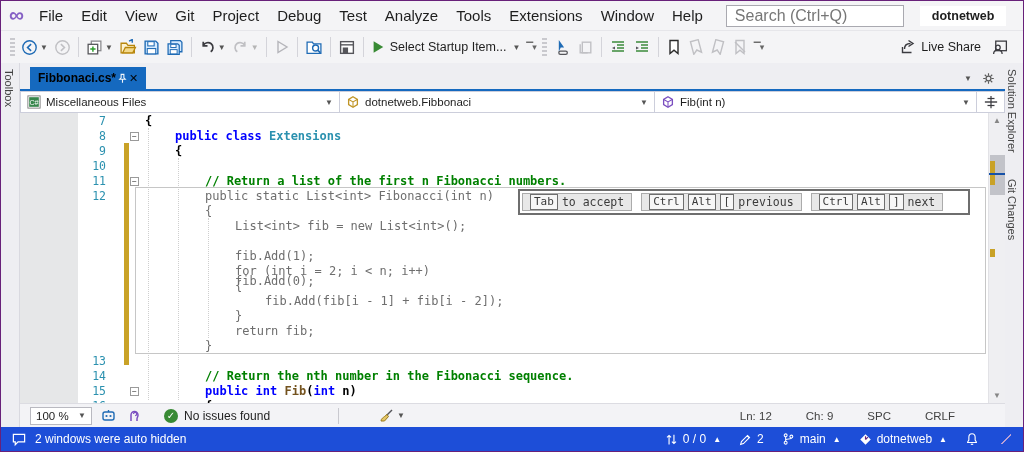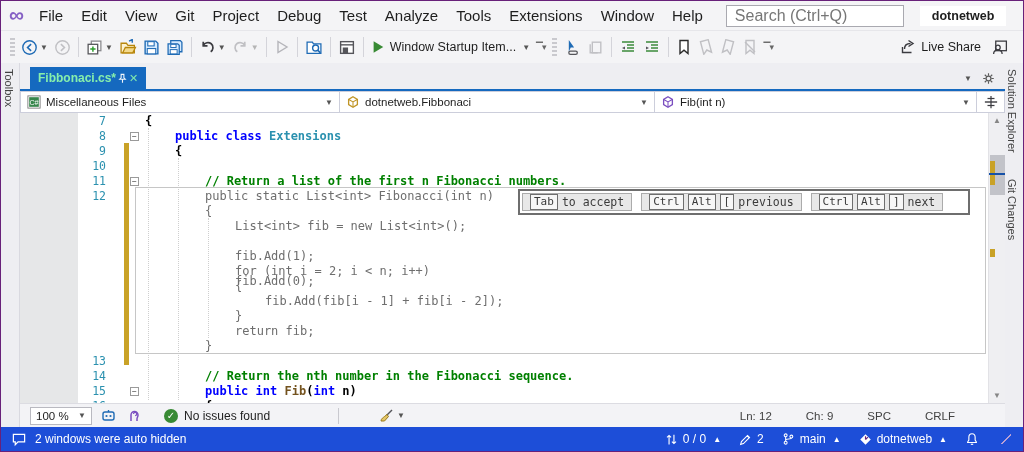--- a/index.html
+++ b/index.html
@@ -38,21 +38,21 @@
   #live-share{display:flex;align-items:center;gap:5px;font-size:12.5px;}
   
   .vstrip{position:absolute;top:62px;bottom:24px;width:19px;background:#eeeef2;font-size:11px;color:#424242;}
   #left-strip{left:0;border-right:1px solid #d9d9e0;}
   #right-strip{right:0;width:20px;border-left:1px solid #d9d9e0;}
   .vlabel{writing-mode:vertical-rl;padding:6px 2px;white-space:nowrap;cursor:default;}
   #right-strip .vlabel{margin-bottom:14px;}
   
   #editor-zone{position:absolute;left:19px;top:62px;width:985px;height:364px;background:#eeeef2;}
   #tabstrip{position:absolute;left:0;top:0;width:100%;height:26px;display:flex;align-items:flex-end;}
-  #file-tab{margin-left:10px;height:22px;background:#1569bf;color:#86efac;display:flex;align-items:center;
+  #file-tab{margin-left:10px;height:22px;background:#1569bf;color:#000000;display:flex;align-items:center;
             padding:0 8px;font-size:12px;gap:1px;}
   #tab-title{font-weight:bold;}
   #tab-pin,#tab-close{font-size:11px;opacity:.95;}
   #tabwell-controls{margin-left:auto;display:flex;align-items:center;gap:10px;padding:0 10px 4px 0;color:#5a5a5a;}
   #accent-line{position:absolute;left:0;top:26px;width:100%;height:2px;background:#1569bf;}
   #navbar{position:absolute;left:0;top:28px;width:100%;height:22px;background:#fff;display:flex;
           border-bottom:1px solid #d9d9e0;}
   .combo{height:22px;border:1px solid #cccedb;border-left:none;display:flex;align-items:center;
          padding:0 6px;font-size:11.5px;background:#fff;gap:5px;}
   .combo:first-child{border-left:1px solid #cccedb;}
@@ -233,21 +233,21 @@
         <rect x="2" y="2.5" width="12" height="11" fill="#fff" stroke="#55555a" stroke-width="1.3"></rect>
         <line x1="2" y1="5.5" x2="14" y2="5.5" stroke="#55555a" stroke-width="1.3"></line>
         <rect x="4" y="8" width="5" height="5.5" fill="#55555a"></rect>
       </svg>
     </div>
     <div class="tb-sep"></div>
     <div class="tb-btn">
       <svg width="14" height="14" viewBox="0 0 16 16">
         <path d="M3 1.5 L14 8 L3 14.5 z" fill="#388a34"></path>
       </svg>
-      <span id="run-label">Window Startup Item...</span>
+      <span id="run-label">Select Startup Item...</span>
       <span class="caret">▼</span>
     </div>
     <span class="overflow-chev">▔▾</span>
     <div class="tb-grip"></div>
     <div class="tb-btn">
       <svg width="18" height="17" viewBox="0 0 16 16">
         <path d="M5 1 L10 8 L6.8 8 L5 12 z" fill="#1f6bb5"></path>
         <rect x="5" y="11.5" width="8" height="3" rx="1.5" fill="none" stroke="#55555a" stroke-width="1.2"></rect>
       </svg>
     </div>

